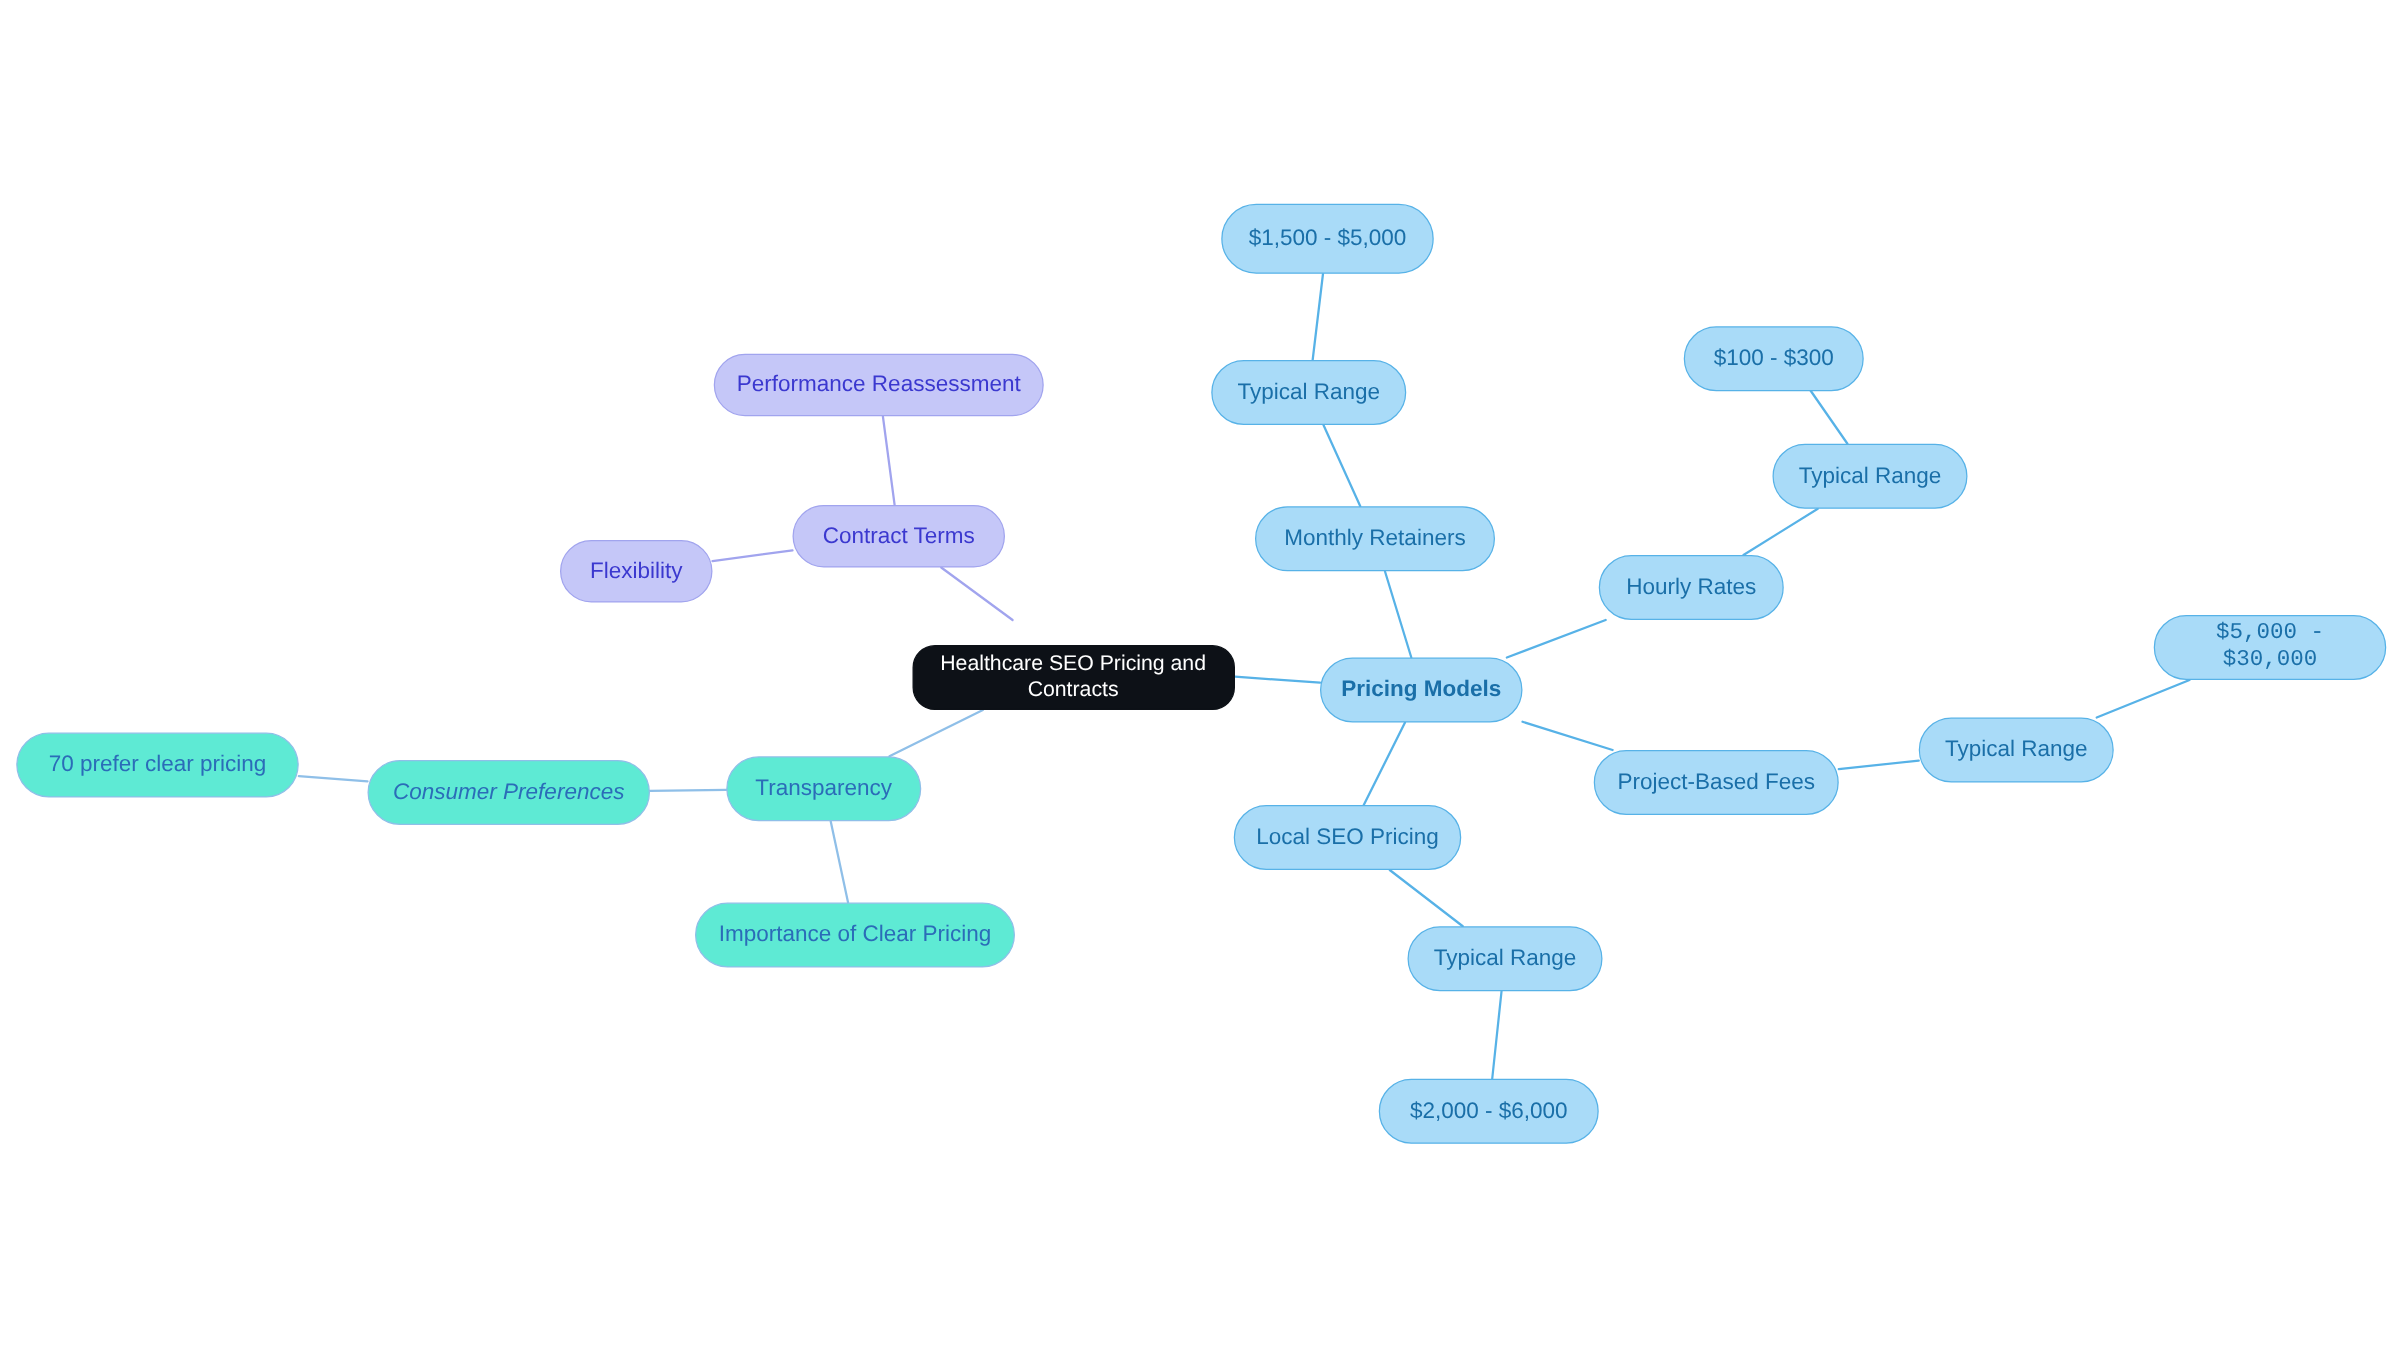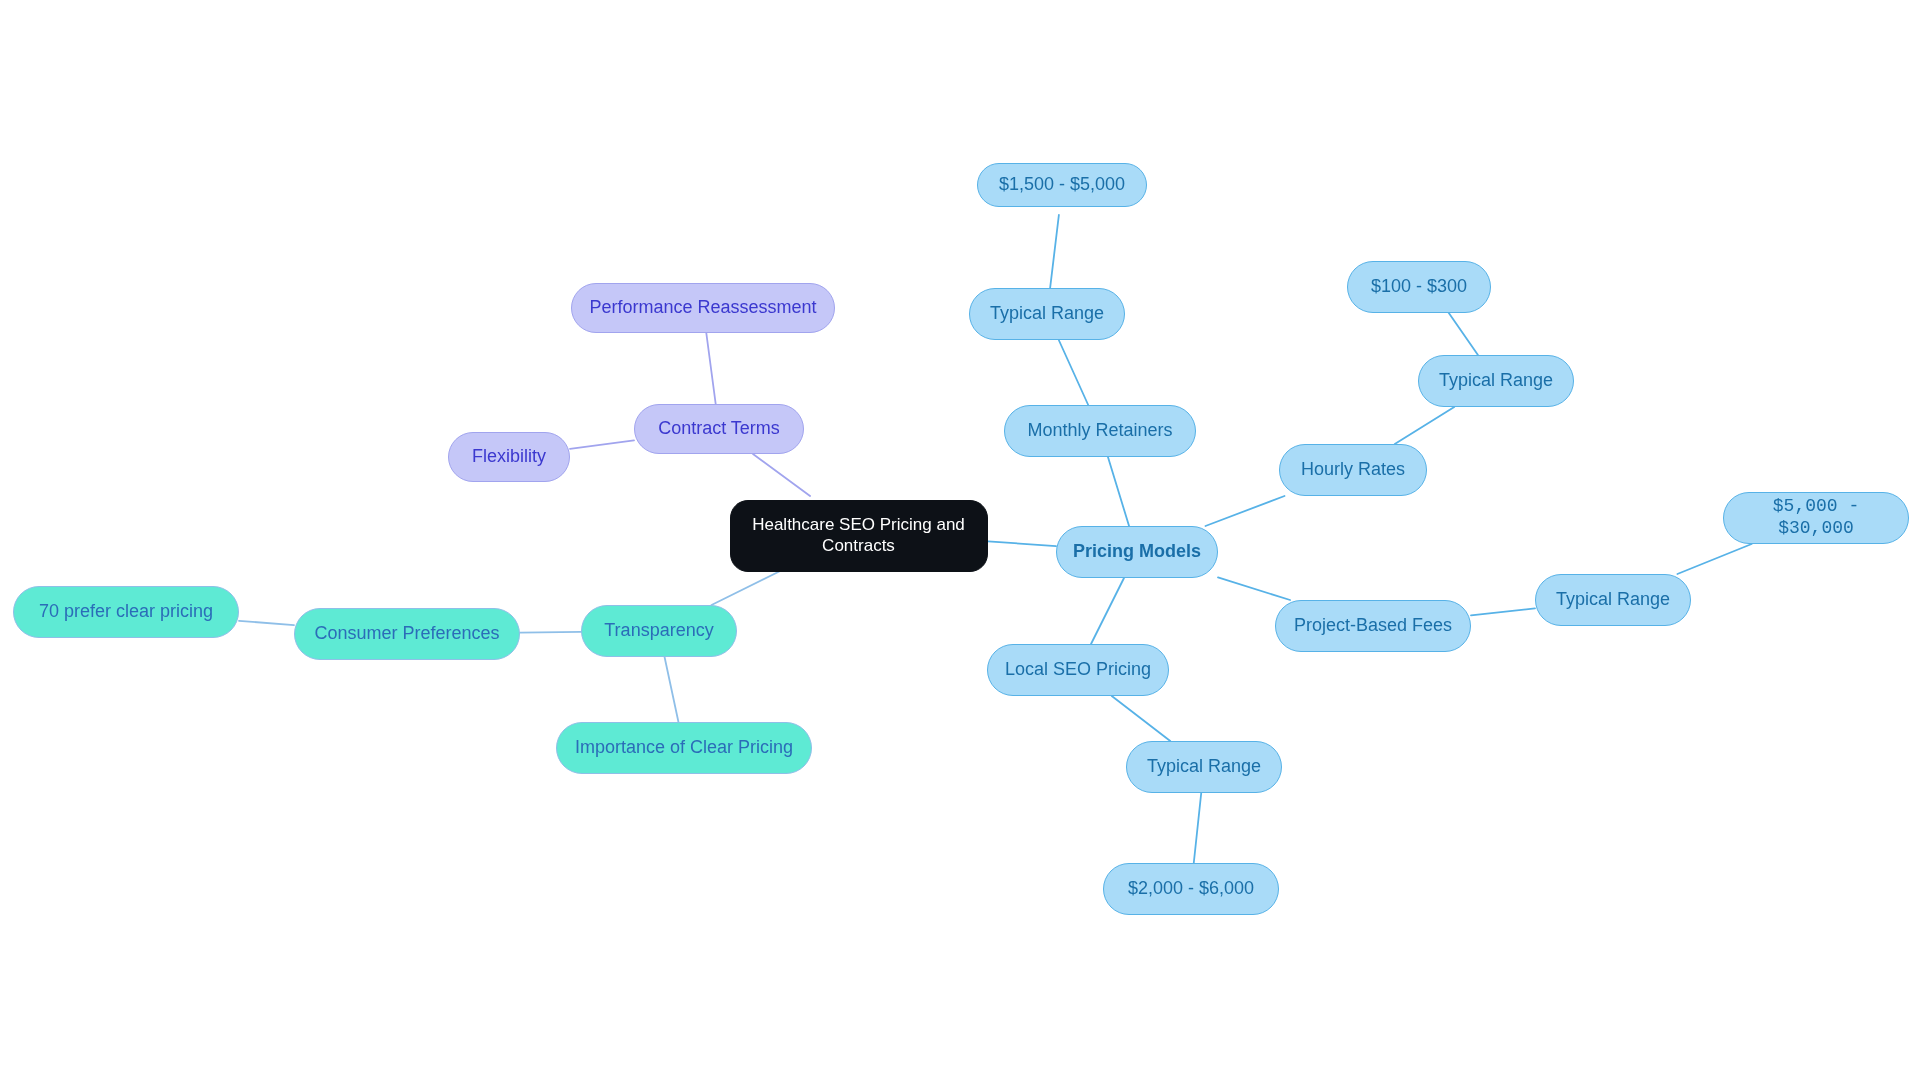--- a/index.html
+++ b/index.html
@@ -85,33 +85,33 @@
       <line x1="1394.7752808988764" y1="444" x2="1454.2247191011236" y2="407" stroke="#57b2e7" stroke-width="1.8" stroke-linecap="round"></line>
       <line x1="1477.963963963964" y1="355" x2="1437.036036036036" y2="296" stroke="#57b2e7" stroke-width="1.8" stroke-linecap="round"></line>
       <line x1="1218" y1="577.3983050847457" x2="1290.081081081081" y2="600" stroke="#57b2e7" stroke-width="1.8" stroke-linecap="round"></line>
       <line x1="1471" y1="615.3833333333333" x2="1535" y2="608.45" stroke="#57b2e7" stroke-width="1.8" stroke-linecap="round"></line>
       <line x1="1677.3658536585365" y1="574" x2="1751.6341463414635" y2="544" stroke="#57b2e7" stroke-width="1.8" stroke-linecap="round"></line>
       <line x1="1124" y1="578" x2="1091" y2="644" stroke="#57b2e7" stroke-width="1.8" stroke-linecap="round"></line>
       <line x1="1111.7731958762886" y1="696" x2="1170.2268041237114" y2="741" stroke="#57b2e7" stroke-width="1.8" stroke-linecap="round"></line>
       <line x1="1201.2295081967213" y1="793" x2="1193.7704918032787" y2="863" stroke="#57b2e7" stroke-width="1.8" stroke-linecap="round"></line>
     </svg>
   <div id="node-layer">
-      <div class="node root" style="left: 730px; top: 500px; width: 258px; height: 72px; padding-left: 13px;">Healthcare SEO Pricing and
+      <div class="node root" style="left: 730px; top: 516px; width: 258px; height: 52px; padding-left: 13px;">Healthcare SEO Pricing and
 Contracts</div>
       <div class="node purple" style="left: 634px; top: 404px; width: 170px; height: 50px;">Contract Terms</div>
       <div class="node purple" style="left: 571px; top: 283px; width: 264px; height: 50px;">Performance Reassessment</div>
       <div class="node purple" style="left: 448px; top: 432px; width: 122px; height: 50px;">Flexibility</div>
       <div class="node lightblue" style="left: 581px; top: 605px; width: 156px; height: 52px;">Transparency</div>
-      <div class="node lightblue" style="left: 294px; top: 608px; width: 226px; height: 52px;">Consumer Preferences</div>
+      <div class="node lightblue" style="left: 294px; top: 608px; width: 226px; height: 52px; font-style: italic;">Consumer Preferences</div>
       <div class="node lightblue" style="left: 13px; top: 586px; width: 226px; height: 52px;">70 prefer clear pricing</div>
       <div class="node lightblue" style="left: 556px; top: 722px; width: 256px; height: 52px;">Importance of Clear Pricing</div>
       <div class="node blue" style="left: 1056px; top: 526px; width: 162px; height: 52px; font-weight: bold;">Pricing Models</div>
       <div class="node blue" style="left: 1004px; top: 405px; width: 192px; height: 52px;">Monthly Retainers</div>
       <div class="node blue" style="left: 969px; top: 288px; width: 156px; height: 52px;">Typical Range</div>
-      <div class="node blue" style="left: 977px; top: 163px; width: 170px; height: 44px;">$1,500 - $5,000</div>
+      <div class="node blue" style="left: 977px; top: 163px; width: 170px; height: 56px;">$1,500 - $5,000</div>
       <div class="node blue" style="left: 1279px; top: 444px; width: 148px; height: 52px;">Hourly Rates</div>
       <div class="node blue" style="left: 1418px; top: 355px; width: 156px; height: 52px;">Typical Range</div>
       <div class="node blue" style="left: 1347px; top: 244px; width: 144px; height: 52px; margin-top: 17px;">$100 - $300</div>
       <div class="node blue" style="left: 1275px; top: 600px; width: 196px; height: 52px;">Project-Based Fees</div>
       <div class="node blue" style="left: 1535px; top: 574px; width: 156px; height: 52px;">Typical Range</div>
       <div class="node blue" style="left: 1723px; top: 492px; width: 186px; height: 52px; font-family: Liberation Mono, monospace;">$5,000 - $30,000</div>
       <div class="node blue" style="left: 987px; top: 644px; width: 182px; height: 52px;">Local SEO Pricing</div>
       <div class="node blue" style="left: 1126px; top: 741px; width: 156px; height: 52px;">Typical Range</div>
       <div class="node blue" style="left: 1103px; top: 863px; width: 176px; height: 52px;">$2,000 - $6,000</div>
     </div>

